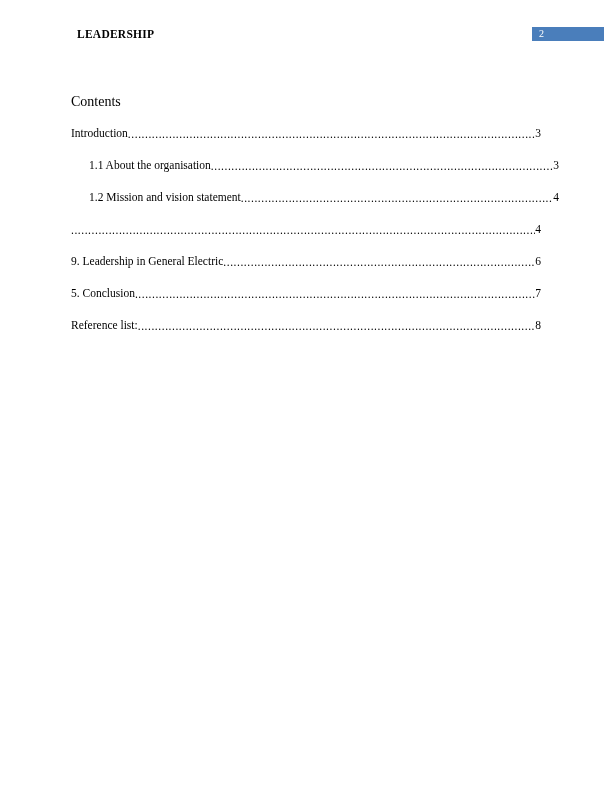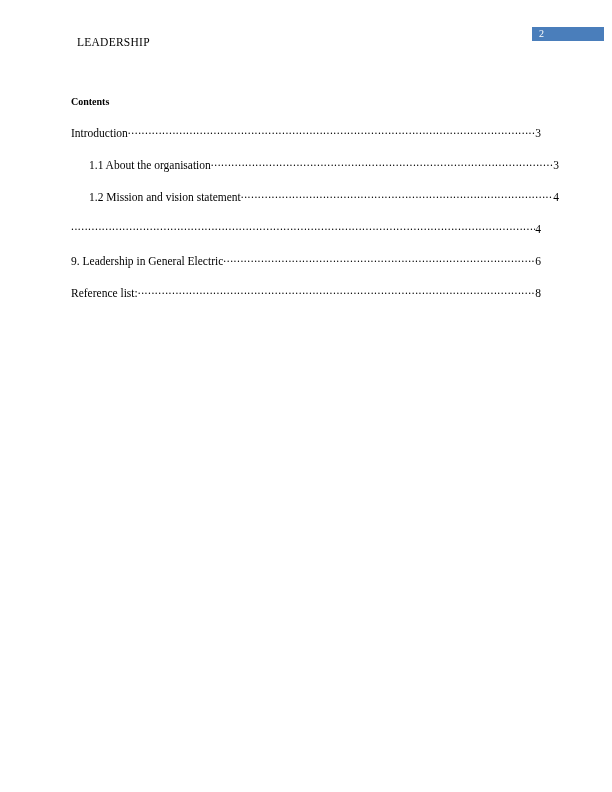--- a/index.html
+++ b/index.html
@@ -21,25 +21,26 @@
   .doc-header {
     position: absolute;
     left: 0;
     top: 26px;
     width: 612px;
     height: 22px;
   }
   .doc-header-title {
     position: absolute;
     left: 77px;
-    top: 8px;
+    top: 0;
     font-size: 11.5px;
     letter-spacing: 0.25px;
     line-height: 16px;
     white-space: nowrap;
+    font-weight: bold;
   }
   .page-number-badge {
     position: absolute;
     left: 532px;
     top: 27px;
     width: 72px;
     height: 14px;
     background: #4a7ebb;
   }
   .page-number-badge-text {
@@ -52,29 +53,29 @@
   }
 
   
   .toc {
     position: absolute;
     left: 71px;
     top: 95px;
     width: 470px;
   }
   .toc-heading {
-    font-size: 10px;
-    font-weight: bold;
+    font-size: 14px;
+    font-weight: normal;
     line-height: 14px;
     margin: 0 0 2px 0;
   }
 
   .toc-entry {
     display: flex;
-    align-items: flex-start;
+    align-items: flex-end;
     font-size: 11.5px;
     line-height: 15px;
     white-space: nowrap;
     width: 100%;
   }
   
   .toc-entry.lvl1-first { margin-top: 0px; }
   .toc-entry.lvl1 { margin-top: 17px; }
   .toc-entry.lvl2 {
     margin-top: 17px;
@@ -140,20 +141,25 @@
         <div class="toc-entry lvl1">
           <span class="toc-leader"></span>
           <span class="toc-page">4</span>
         </div>
         <div class="toc-entry lvl1">
           <span class="toc-label">9. Leadership in General Electric</span>
           <span class="toc-leader"></span>
           <span class="toc-page">6</span>
         </div>
         <div class="toc-entry lvl1">
+          <span class="toc-label">5. Conclusion</span>
+          <span class="toc-leader"></span>
+          <span class="toc-page">7</span>
+        </div>
+        <div class="toc-entry lvl1">
           <span class="toc-label">Reference list:</span>
           <span class="toc-leader"></span>
           <span class="toc-page">8</span>
         </div>
       </div>
   </div>
 
 </div>
 
 </body></html>

